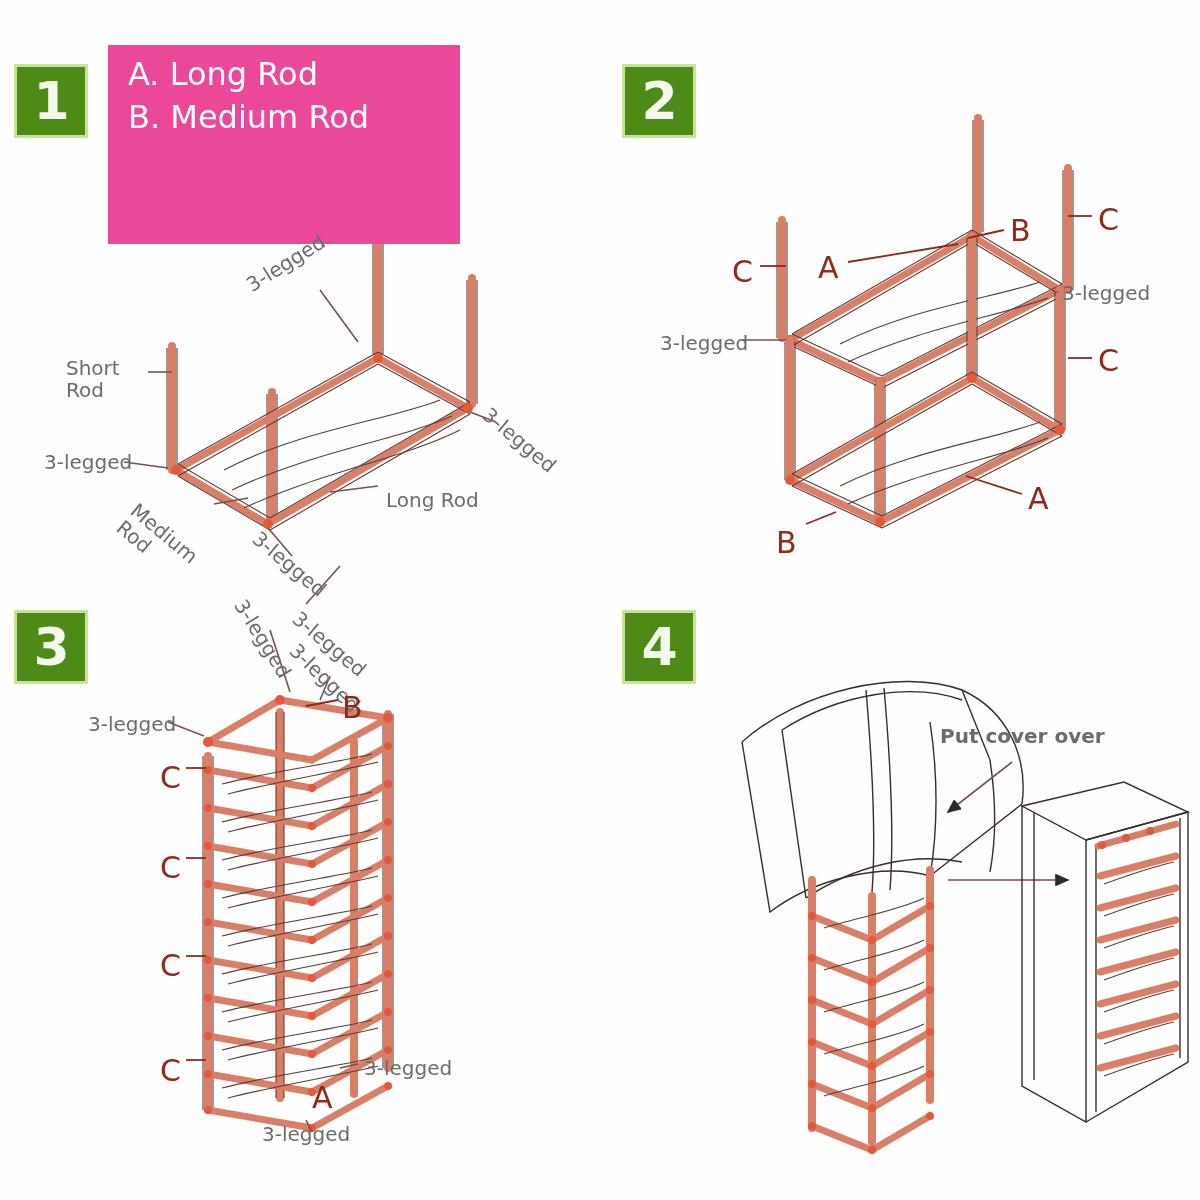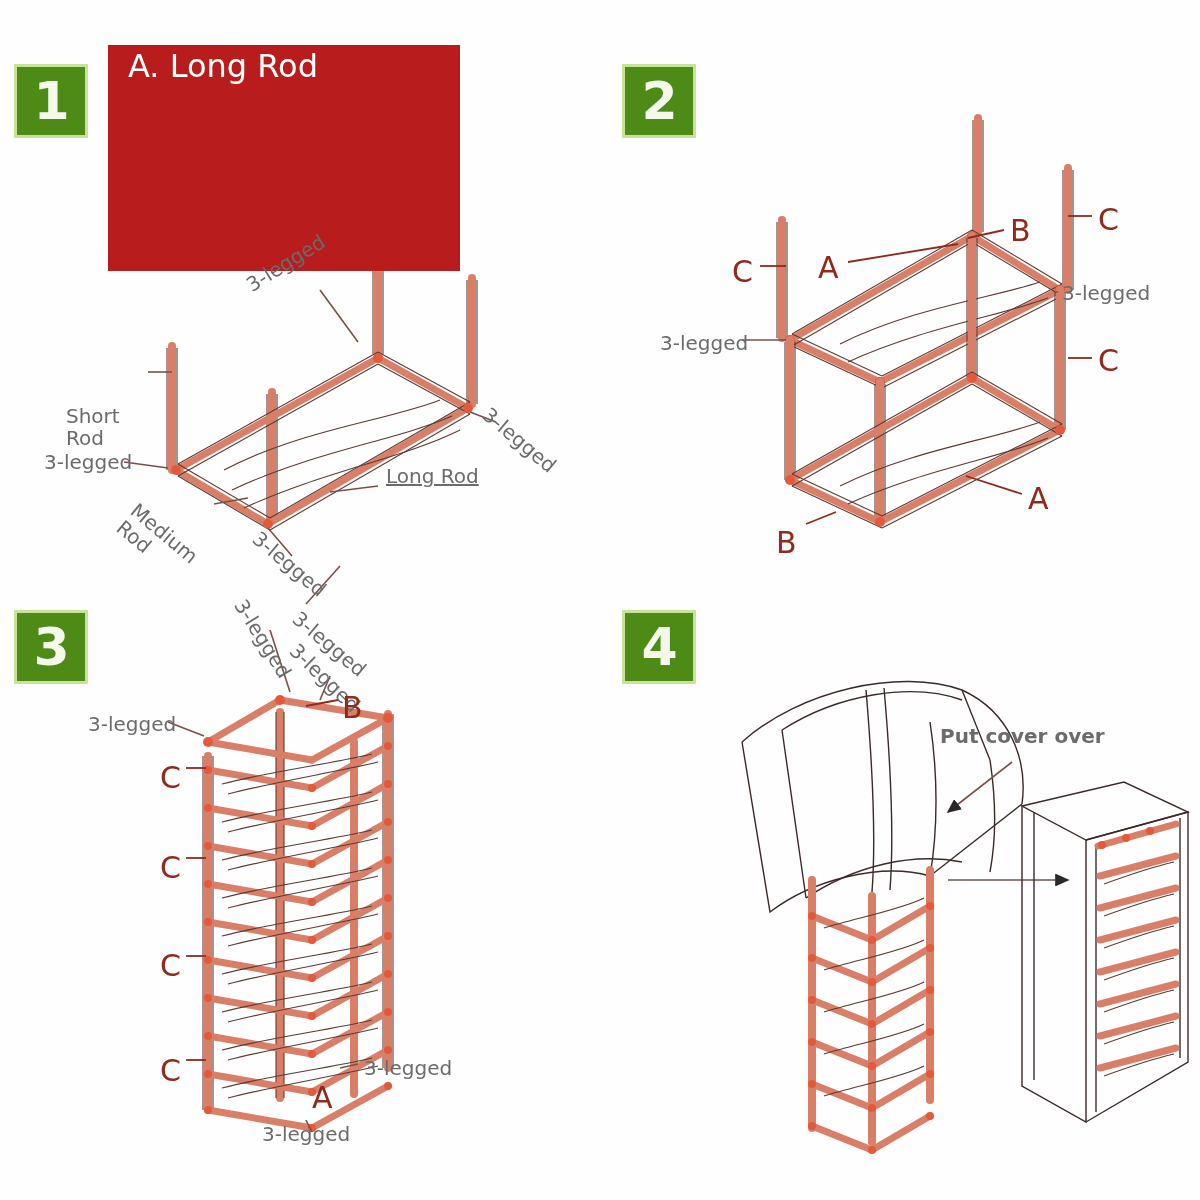--- a/index.html
+++ b/index.html
@@ -44,23 +44,23 @@
   #badge-2 { left: 622px; top: 64px; }
   #badge-3 { left: 14px;  top: 610px; }
   #badge-4 { left: 622px; top: 610px; }
 
   
   #legend {
     position: absolute;
     left: 108px;
     top: 45px;
     width: 352px;
-    height: 226px;
-    background: #b91c1c;
-    padding: 0 0 0 20px;
+    height: 199px;
+    background: #ec4899;
+    padding: 8px 0 0 20px;
     box-sizing: border-box;
   }
   #legend .line {
     color: #ffffff;
     font-family: "DejaVu Sans", sans-serif;
     font-size: 32px;
     line-height: 43px;
     white-space: nowrap;
   }
 
@@ -440,35 +440,36 @@
   </div>
   <div class="badge" id="badge-3">
     <span>3</span>
   </div>
   <div class="badge" id="badge-4">
     <span>4</span>
   </div>
 
   <div id="legend">
     <div class="line">A. Long Rod</div>
+    <div class="line">B. Medium Rod</div>
   </div>
 
   <div id="label-layer">
-      <div class="lbl grey" style="left: 66px; top: 358px; margin-top: 48px;">
+      <div class="lbl grey" style="left: 66px; top: 358px;">
         <div>Short</div>
         <div>Rod</div>
       </div>
       <div class="lbl grey" style="left: 243px; top: 278px; transform: rotate(-32deg); transform-origin: left top;">3-legged</div>
       <div class="lbl grey" style="left: 44px; top: 452px;">3-legged</div>
       <div class="lbl grey" style="left: 492px; top: 404px; transform: rotate(40deg); transform-origin: left top;">3-legged</div>
       <div class="lbl grey" style="left: 140px; top: 500px; transform: rotate(40deg); transform-origin: left top;">
         <div>Medium</div>
         <div>Rod</div>
       </div>
-      <div class="lbl grey" style="left: 386px; top: 466px; text-decoration: underline;">Long Rod</div>
+      <div class="lbl grey" style="left: 386px; top: 490px;">Long Rod</div>
       <div class="lbl grey" style="left: 262px; top: 528px; transform: rotate(40deg); transform-origin: left top;">3-legged</div>
       <div class="lbl grey" style="left: 302px; top: 608px; transform: rotate(40deg); transform-origin: left top;">3-legged</div>
       <div class="lbl letter" style="left: 732px; top: 256px;">C</div>
       <div class="lbl letter" style="left: 818px; top: 252px;">A</div>
       <div class="lbl letter" style="left: 1010px; top: 215px;">B</div>
       <div class="lbl letter" style="left: 1098px; top: 204px;">C</div>
       <div class="lbl grey" style="left: 1062px; top: 283px;">3-legged</div>
       <div class="lbl letter" style="left: 1098px; top: 345px;">C</div>
       <div class="lbl grey" style="left: 660px; top: 333px;">3-legged</div>
       <div class="lbl letter" style="left: 1028px; top: 483px;">A</div>

